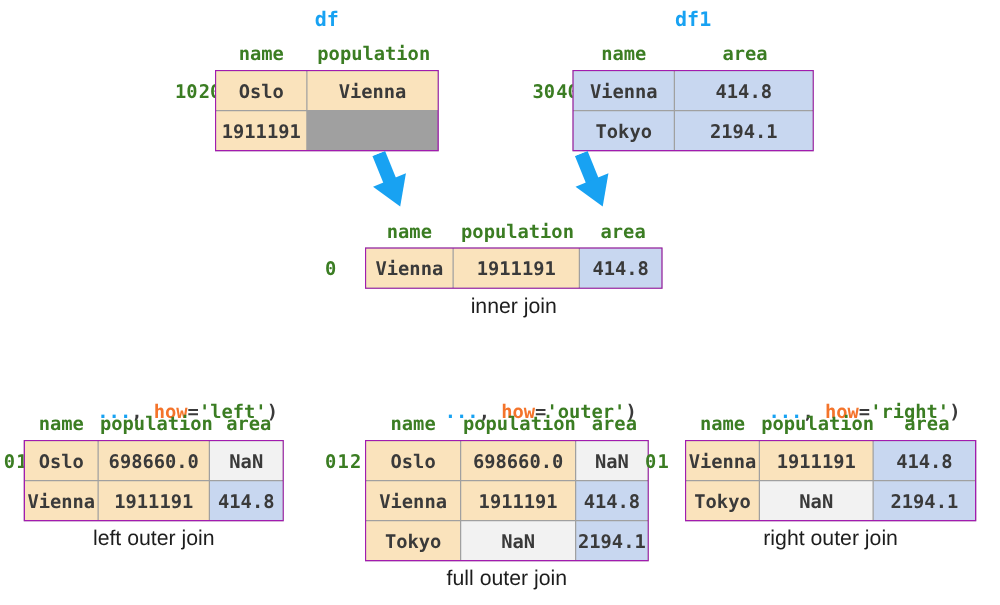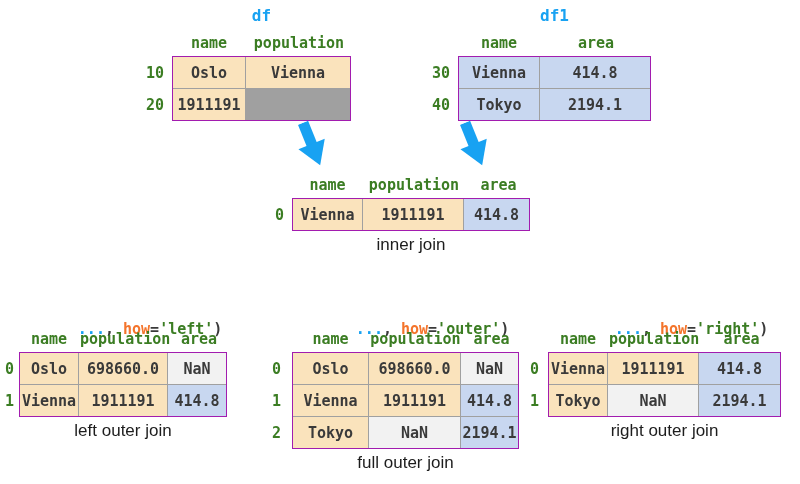--- a/index.html
+++ b/index.html
@@ -17,21 +17,21 @@
     height:20px;margin-bottom:8px;text-align:center;
     font-size:15px;font-weight:bold;white-space:pre;
   }
   .codeline span{white-space:pre;}
   .hdr{display:grid;gap:2px;height:18px;margin-bottom:4px;align-items:end;}
   .hcell{
     text-align:center;font-size:15px;font-weight:bold;color:#3B7D23;
   }
   .bodyrow{display:flex;align-items:flex-start;}
   .idxcol{
-    display:flex;flex-direction:column;gap:1px;padding-top:1px;box-sizing:border-box;
+    display:flex;flex-direction:row;gap:1px;padding-top:1px;box-sizing:border-box;
   }
   .idx{
     height:31px;display:flex;align-items:center;justify-content:flex-end;
     font-size:15px;font-weight:bold;color:#3B7D23;
   }
   .grid{
     display:grid;gap:1px;border:1px solid #a21caf;background:#A0A0A0;
   }
   .cell{
     height:31px;display:flex;align-items:center;justify-content:center;

